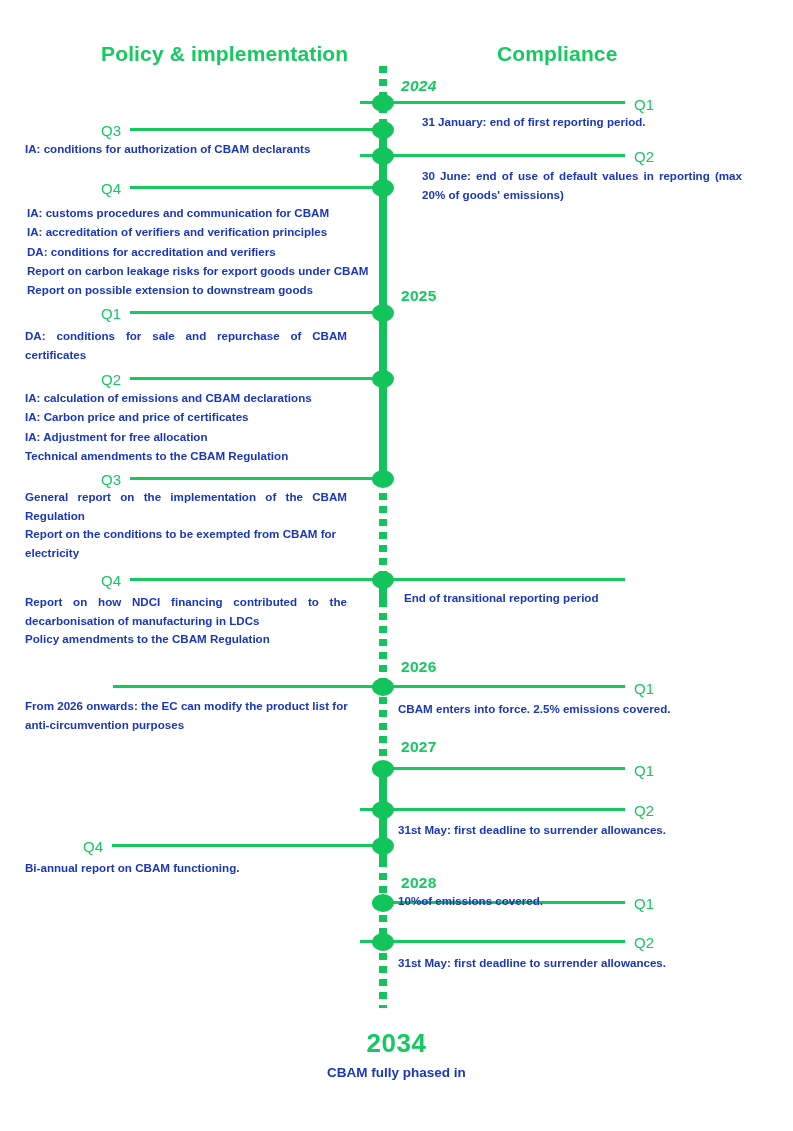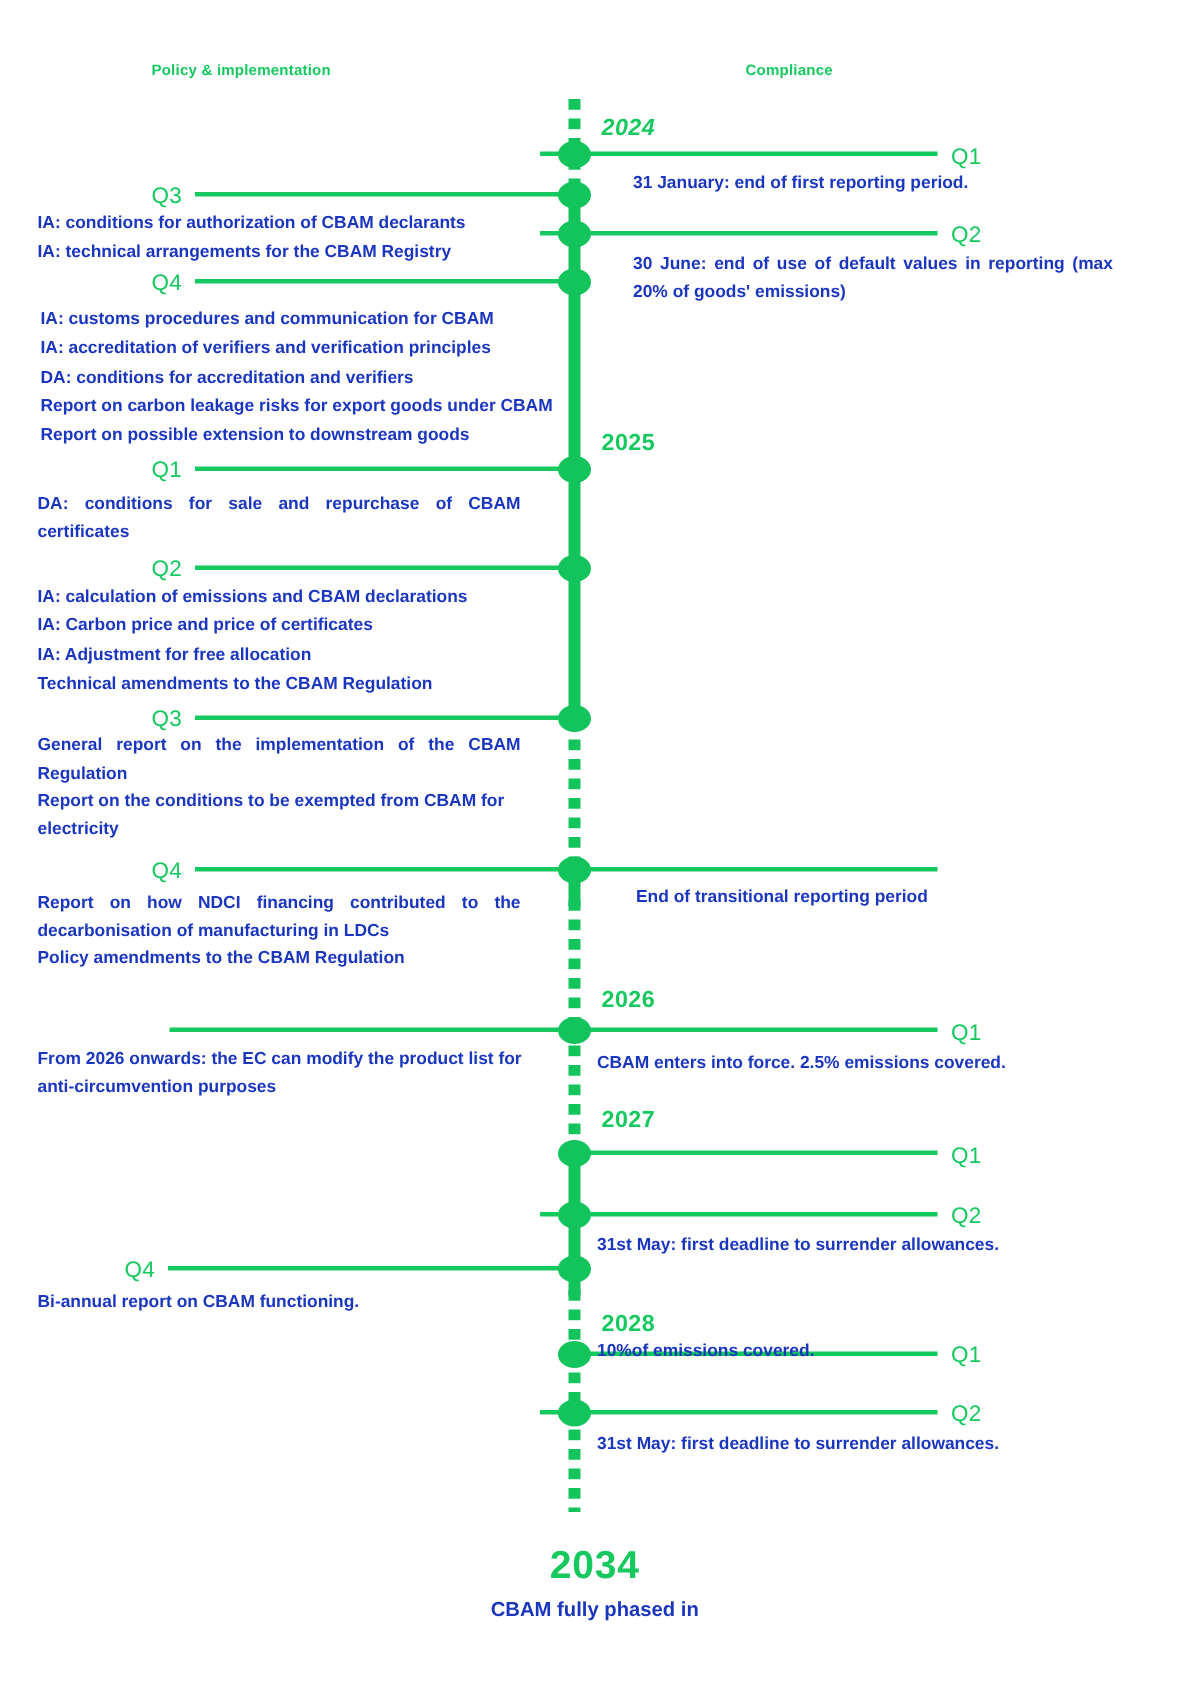--- a/index.html
+++ b/index.html
@@ -22,21 +22,21 @@
     background-image:linear-gradient(#13C45C 55%, rgba(255,255,255,0) 0%);
     background-position:left top;
     background-size:8px 13px;
     background-repeat:repeat-y;
   }
 
   
   .col-head{
     position:absolute;
     color:#16C95F;
-    font-size:10px;
+    font-size:21px;
     font-weight:600;
     letter-spacing:.15px;
     white-space:nowrap;
   }
   #head-policy{left:101px;top:42px;}
   #head-compliance{left:497px;top:42px;}
 
   
   .node{
     position:absolute;
@@ -121,21 +121,20 @@
   <div class="qlab" style="left:634px;top:96px;">Q1</div>
   <div class="txt" style="left:422px;top:112px;width:330px;">
     <b>31 January</b><span>: end of first reporting period.</span>
   </div>
 
   <div class="branch" style="left:130px;top:128px;width:251px;"></div>
   <div class="node" style="top:121px;"></div>
   <div class="qlab" style="left:101px;top:122px;">Q3</div>
   <div class="txt" style="left:25px;top:139px;width:345px;">
     <div><b>IA</b><span>: conditions for authorization of CBAM declarants</span></div>
-    <div><b>IA</b><span>: technical arrangements for the CBAM Registry</span></div>
   </div>
 
   <div class="branch" style="left:360px;top:154px;width:265px;"></div>
   <div class="node" style="top:147px;"></div>
   <div class="qlab" style="left:634px;top:148px;">Q2</div>
   <div class="txt just" style="left:422px;top:166px;width:320px;">
     <b>30 June</b><span>: end of use of default values in reporting (max 20% of goods' emissions)</span>
   </div>
 
   <div class="branch" style="left:130px;top:186px;width:251px;"></div>
@@ -173,21 +172,21 @@
   <div class="qlab" style="left:101px;top:471px;">Q3</div>
   <div class="txt just" style="left:25px;top:487px;width:322px;">General report on the implementation of the CBAM Regulation</div>
   <div class="txt" style="left:25px;top:524px;width:350px;">Report on the conditions to be exempted from CBAM for electricity</div>
 
   <div class="branch" style="left:130px;top:578px;width:251px;"></div>
   <div class="branch" style="left:386px;top:578px;width:239px;"></div>
   <div class="node" style="top:571px;"></div>
   <div class="qlab" style="left:101px;top:572px;">Q4</div>
   <div class="txt just" style="left:25px;top:592px;width:322px;">Report on how NDCI financing contributed to the decarbonisation of manufacturing in LDCs</div>
   <div class="txt" style="left:25px;top:629px;width:350px;">Policy amendments to the CBAM Regulation</div>
-  <div class="txt" style="left:424px;top:588px;width:330px;">End of transitional reporting period</div>
+  <div class="txt" style="left:404px;top:588px;width:330px;">End of transitional reporting period</div>
 
   <div class="year" style="left:401px;top:658px;">2026</div>
 
   <div class="branch" style="left:113px;top:685px;width:268px;"></div>
   <div class="branch" style="left:386px;top:685px;width:239px;"></div>
   <div class="node" style="top:678px;"></div>
   <div class="qlab" style="left:634px;top:680px;">Q1</div>
   <div class="txt" style="left:25px;top:696px;width:340px;">From 2026 onwards: the EC can modify the product list for anti-circumvention purposes</div>
   <div class="txt" style="left:398px;top:699px;width:340px;">CBAM enters into force. 2.5% emissions covered.</div>
 

